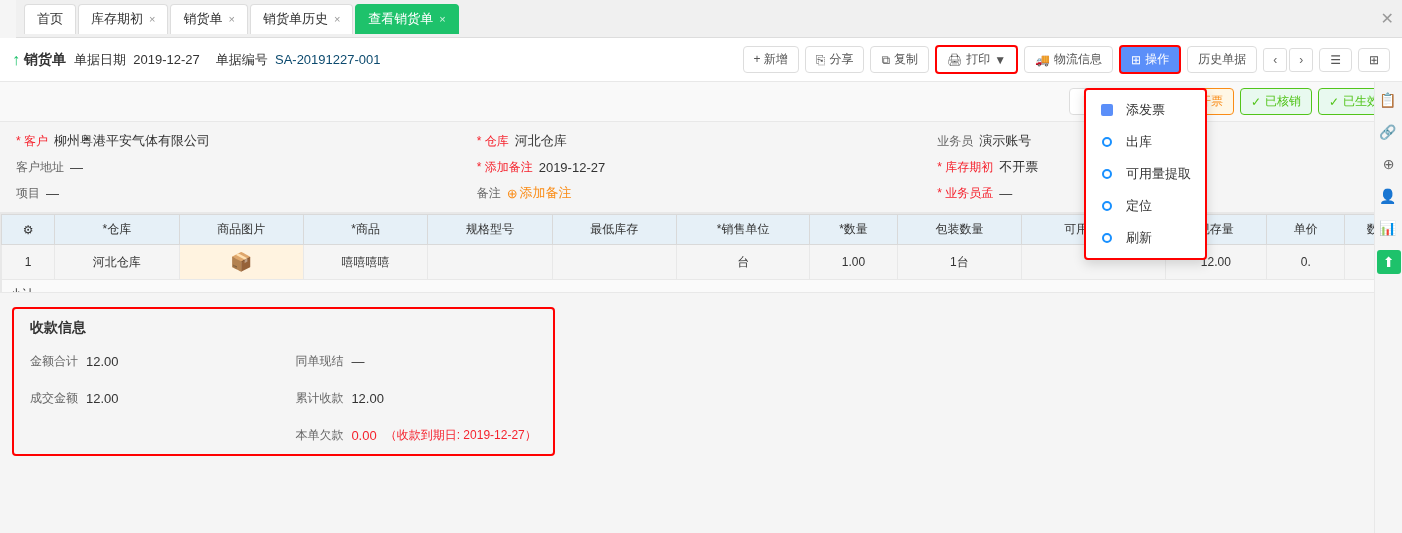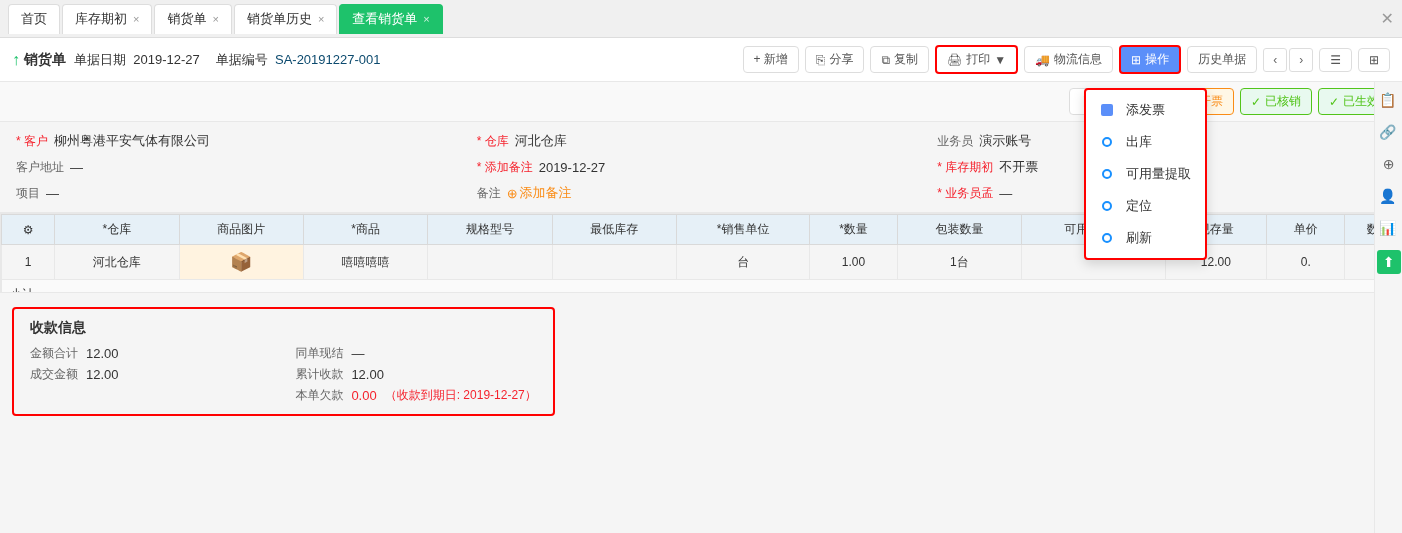--- a/index.html
+++ b/index.html
@@ -1,19 +1,19 @@
 <!DOCTYPE html>
 <html><head>
   <meta charset="utf-8">
   <style>
     * { box-sizing: border-box; margin: 0; padding: 0; }
     body { font-family: 'Microsoft YaHei', Arial, sans-serif; font-size: 13px; background: #f5f5f5; color: #333; width: 1402px; height: 533px; overflow: hidden; }
 
     
-    .tab-bar { display: flex; align-items: center; background: #f0f0f0; border-bottom: 1px solid #ddd; height: 38px; padding: 0 8px; }
+    .tab-bar { display: flex; align-items: center; background: #f0f0f0; border-bottom: 1px solid #ddd; height: 38px; padding: 0 8px; margin-left: 16px; }
     .tab-item { display: flex; align-items: center; padding: 0 12px; height: 30px; border: 1px solid #ddd; border-bottom: none; background: #fff; margin-right: 2px; cursor: pointer; border-radius: 4px 4px 0 0; font-size: 13px; gap: 6px; }
     .tab-item.active { background: #1ec26b; color: #fff; border-color: #1ec26b; }
     .tab-item .tab-close { color: #999; font-size: 11px; cursor: pointer; }
     .tab-item.active .tab-close { color: rgba(255,255,255,0.8); }
     .tab-bar-right { margin-left: auto; color: #999; cursor: pointer; font-size: 16px; }
 
     
     .toolbar { display: flex; align-items: center; background: #fff; border-bottom: 1px solid #e8e8e8; padding: 6px 12px; height: 44px; gap: 8px; }
     .toolbar-left { display: flex; align-items: center; gap: 8px; }
     .toolbar-title { display: flex; align-items: center; gap: 4px; font-size: 14px; font-weight: bold; color: #333; }
@@ -44,22 +44,22 @@
     
     .table-wrapper { border: 1px solid #e8e8e8; margin: 0; overflow-x: auto; }
     table { width: 100%; border-collapse: collapse; font-size: 12px; }
     thead tr { background: #e6f0f7; }
     th { padding: 6px 8px; border: 1px solid #d9d9d9; font-weight: normal; text-align: center; white-space: nowrap; color: #333; }
     td { padding: 6px 8px; border: 1px solid #e8e8e8; text-align: center; white-space: nowrap; }
     tr.subtotal { background: #fafafa; }
 
     
     .payment-section { padding: 10px 16px; border: 2px solid red; display: inline-block; margin: 8px 12px; border-radius: 4px; min-width: 500px; }
-    .payment-title { font-weight: bold; font-size: 14px; margin-bottom: 8px; }
-    .payment-grid { display: grid; grid-template-columns: 1fr 1fr; gap: 4px 24px; }
+    .payment-title { font-weight: bold; font-size: 14px; margin-bottom: 16px; }
+    .payment-grid { display: grid; grid-template-columns: 1fr 1fr; gap: 20px 24px; }
     .payment-row { display: flex; align-items: center; gap: 8px; }
     .payment-label { color: #666; font-size: 12px; white-space: nowrap; }
     .payment-value { color: #333; font-size: 13px; }
     .payment-value.red { color: #f5222d; }
     .dropdown-menu { position: absolute; top: 88px; right: 195px; background: #fff; border: 2px solid red; border-radius: 4px; box-shadow: 0 4px 12px rgba(0,0,0,0.15); z-index: 100; min-width: 120px; padding: 4px 0; }
     .dropdown-item { display: flex; align-items: center; gap: 12px; padding: 7px 14px; cursor: pointer; font-size: 13px; color: #333; }
     .dropdown-icon { width: 14px; height: 14px; border-radius: 2px; display: flex; align-items: center; justify-content: center; font-size: 11px; }
     .icon-square { background: #5b8ff9; color: #fff; width: 12px; height: 12px; border-radius: 2px; }
     .icon-circle { width: 10px; height: 10px; border-radius: 50%; border: 2px solid #1890ff; }
 

